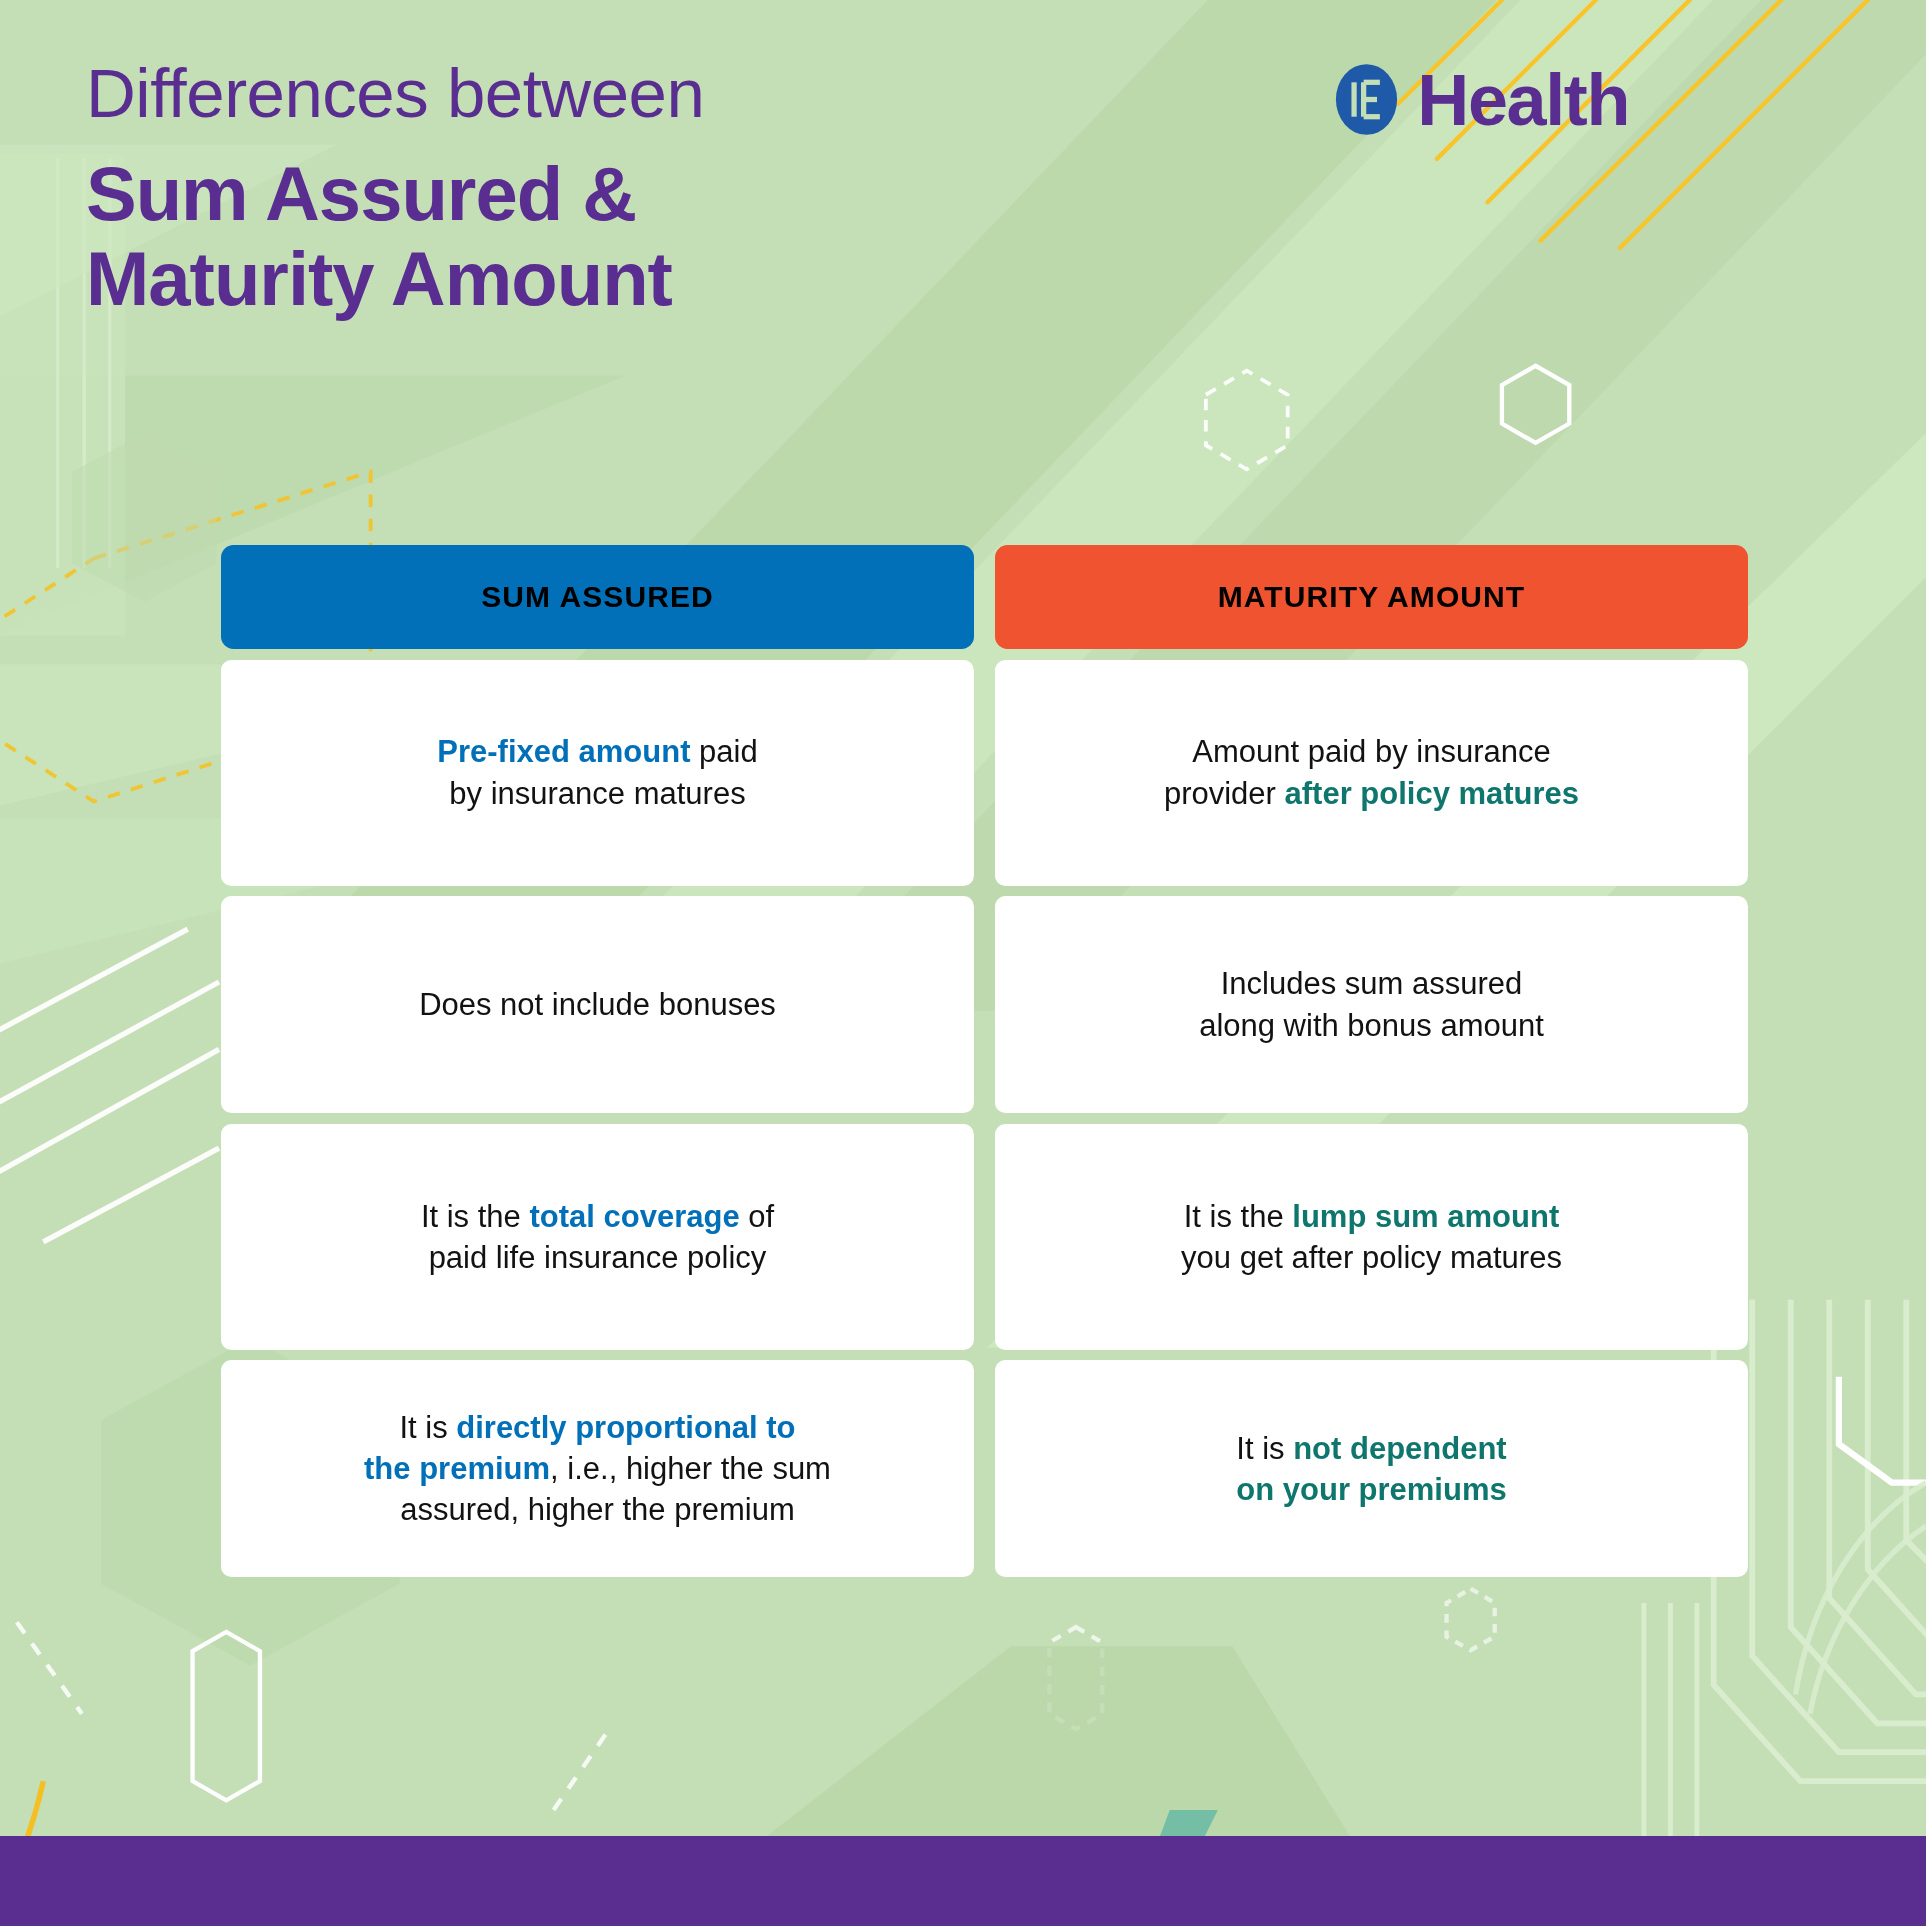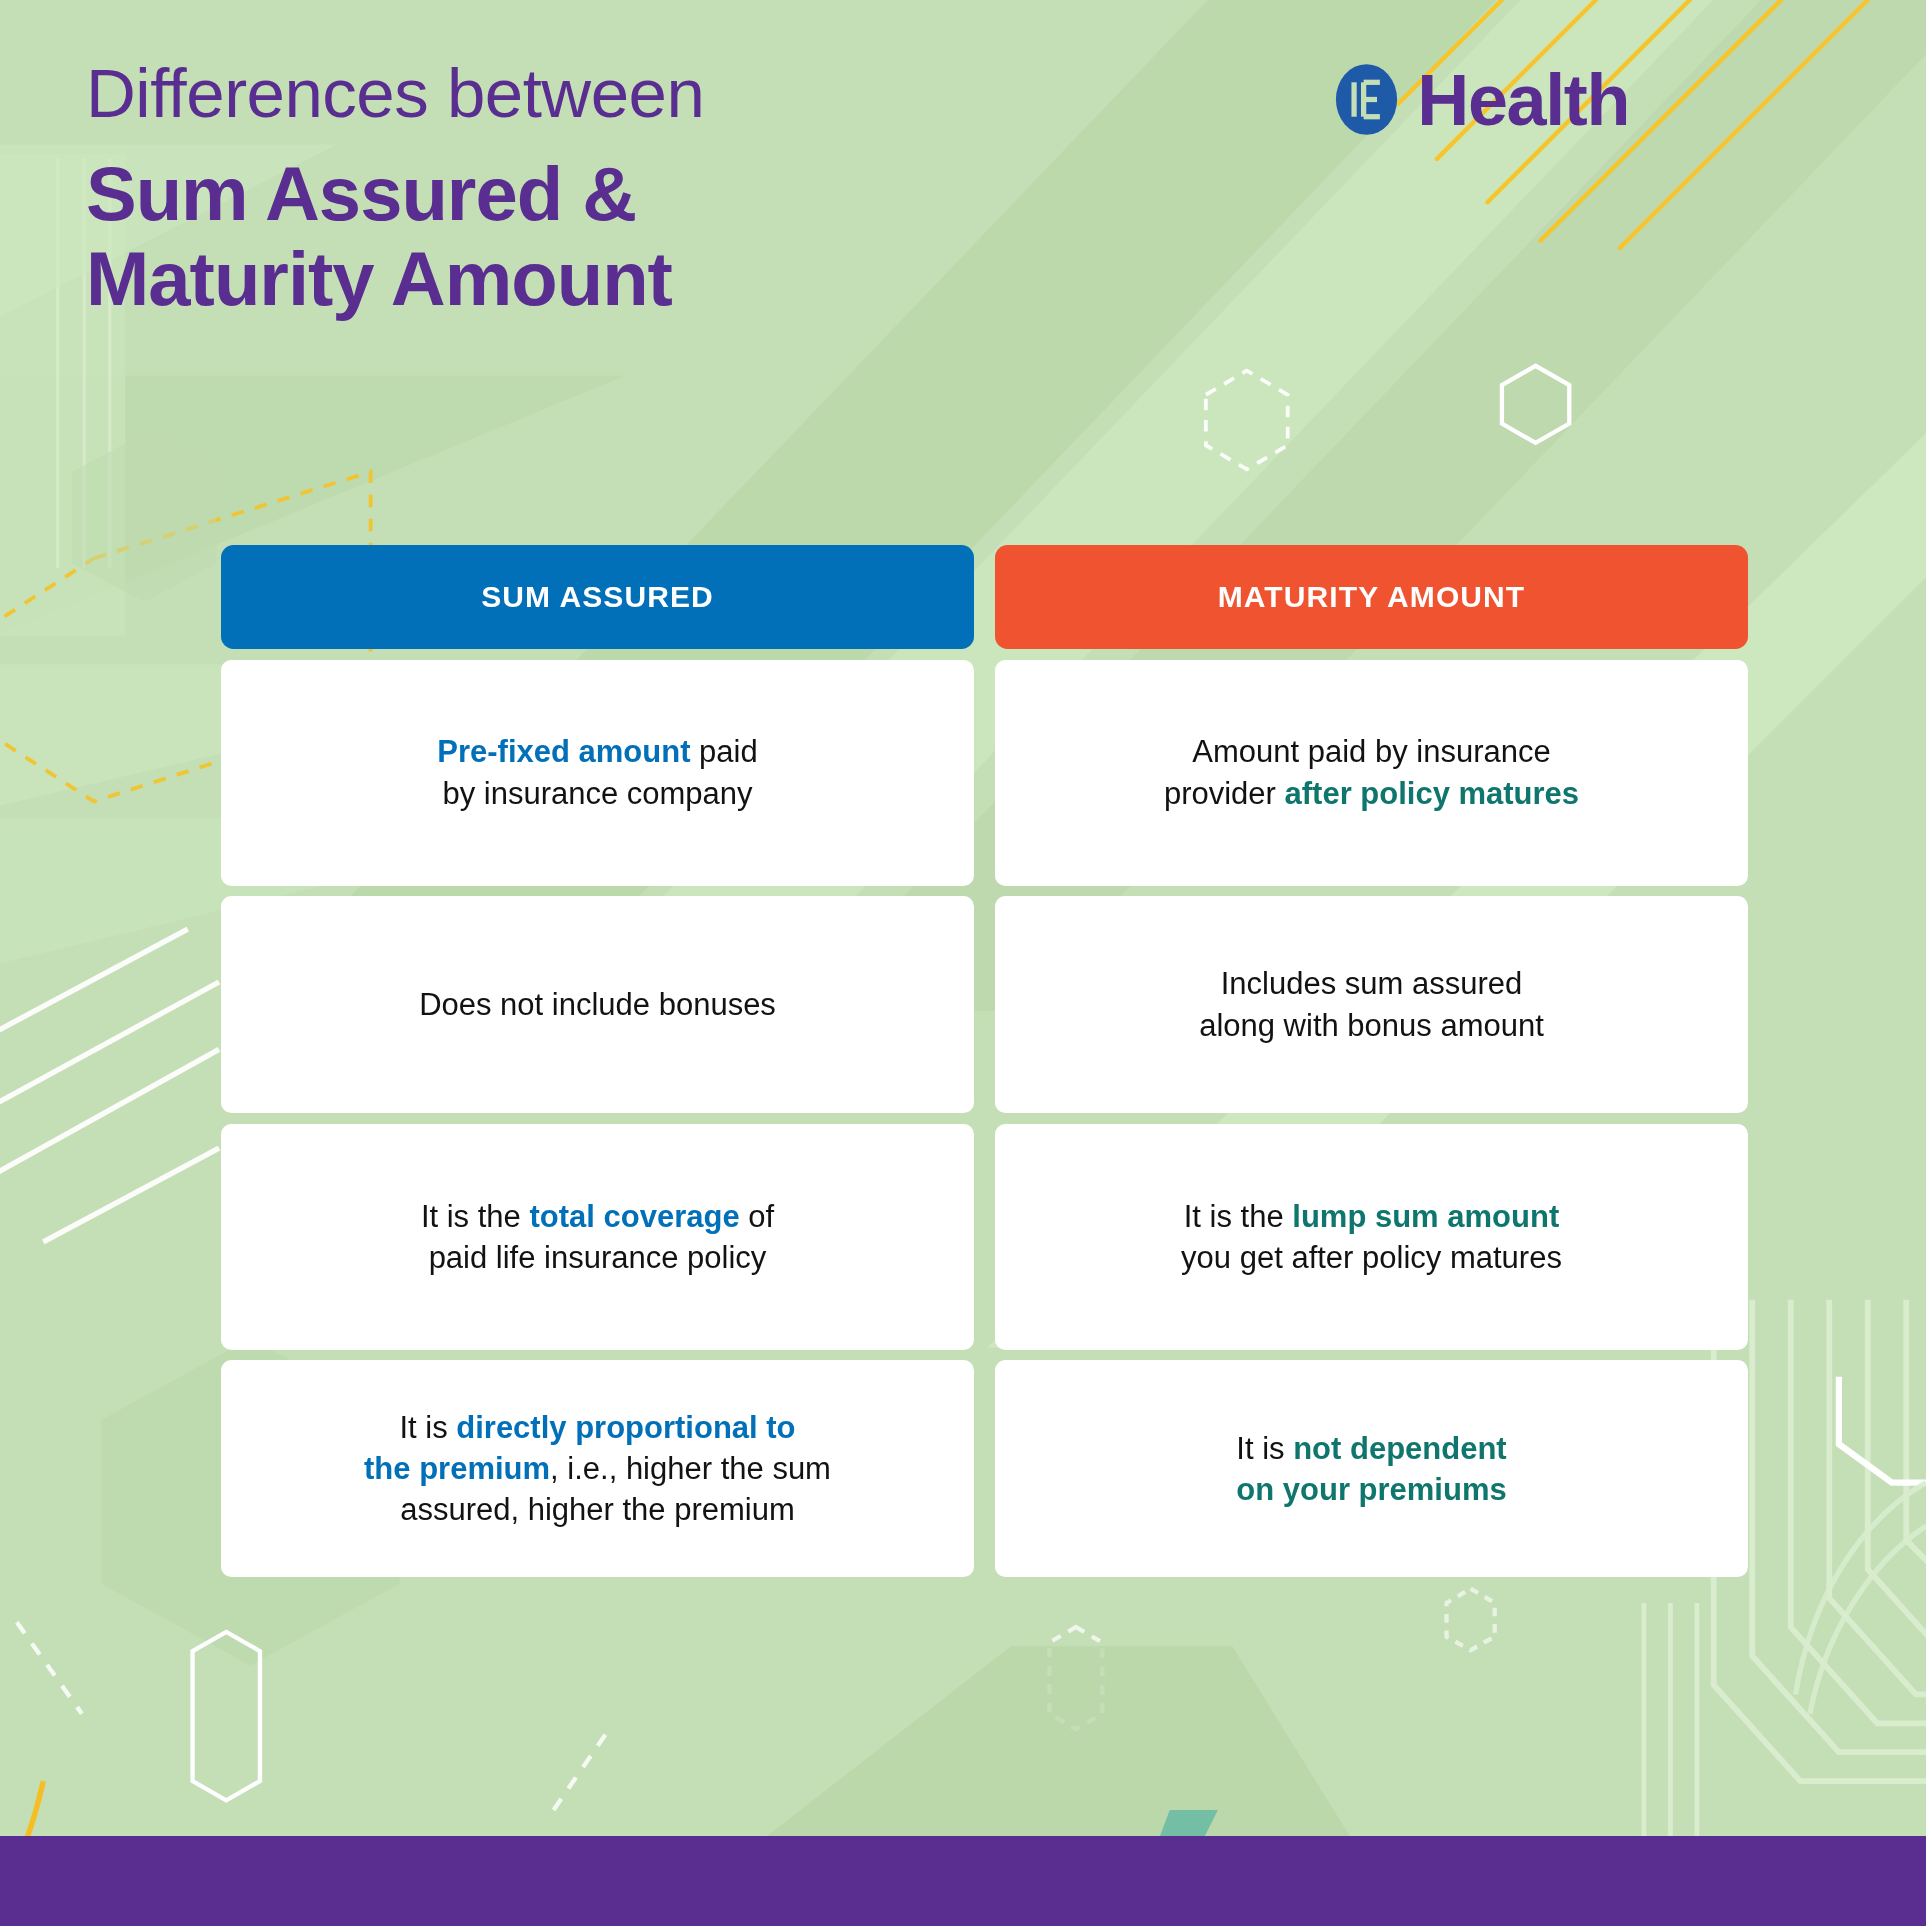--- a/index.html
+++ b/index.html
@@ -73,21 +73,21 @@
 
   .col{
     flex:1 1 0;
     min-width:0;
   }
 
   .head-cell{
     border-radius:12.5px;
     height:104px;
     display:flex;align-items:center;justify-content:center;
-    color:#ffffff;
+    color:#000000;
     font-size:30px;
     font-weight:700;
     letter-spacing:1.1px;
     text-align:center;
   }
   .head-blue{background:#0270b8;}
   .head-orange{background:#f0532f;}
 
   .cell{
     background:#ffffff;
@@ -249,21 +249,21 @@
       <div class="col">
         <div class="head-cell head-orange">MATURITY AMOUNT</div>
       </div>
     </div>
 
     <div class="row r1">
       <div class="col">
         <div class="cell">
           <span>
             <span class="hl-blue">Pre-fixed amount</span><span> paid</span><br>
-            <span>by insurance company</span>
+            <span>by insurance matures</span>
           </span>
         </div>
       </div>
       <div class="col">
         <div class="cell">
           <span>
             <span>Amount paid by insurance</span><br>
             <span>provider </span><span class="hl-orange">after policy matures</span>
           </span>
         </div>

